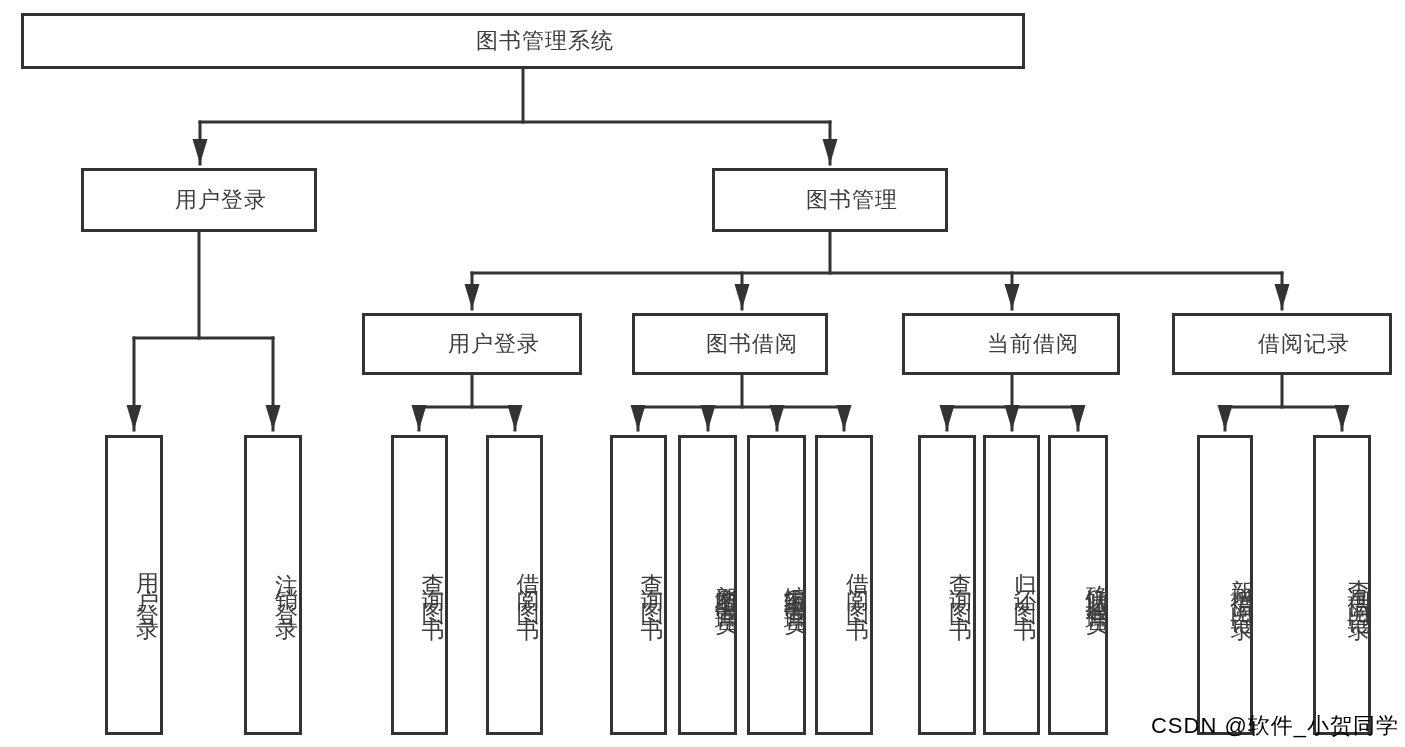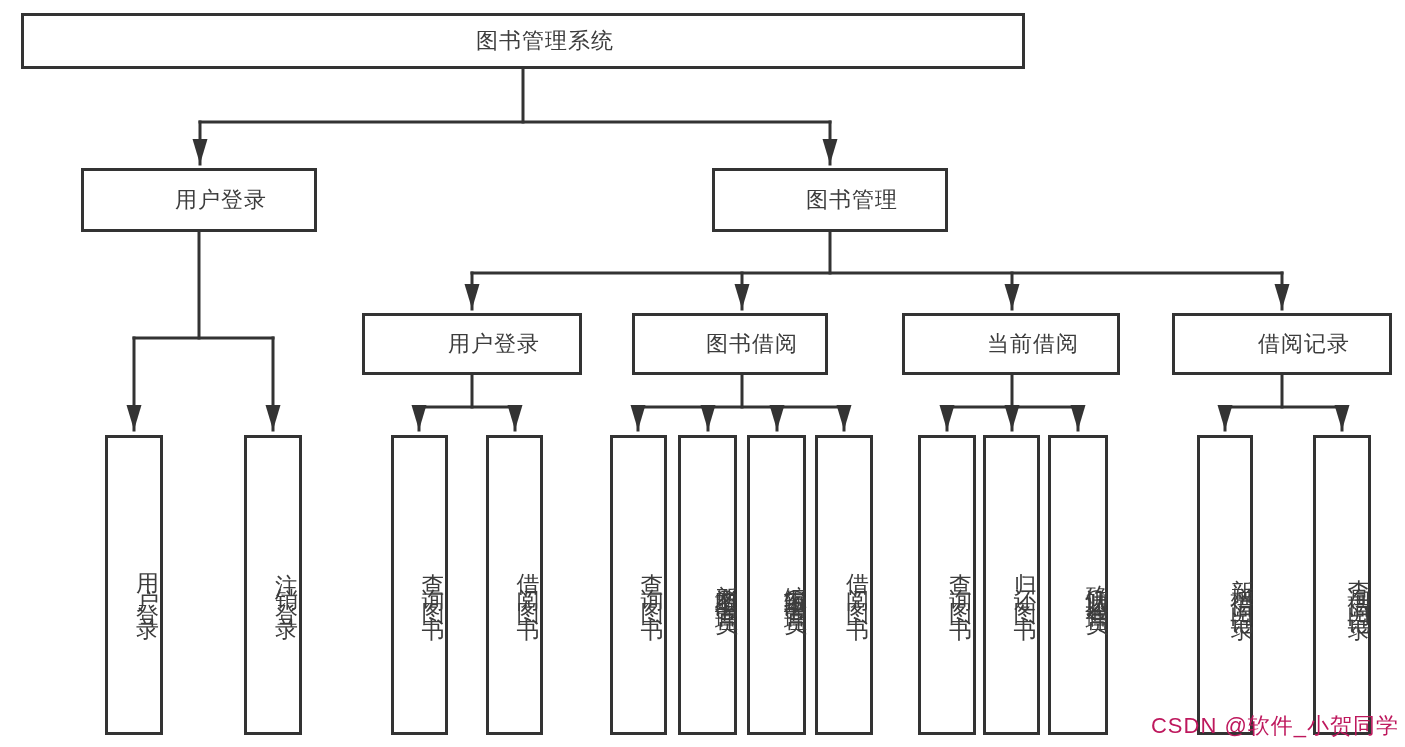--- a/index.html
+++ b/index.html
@@ -29,21 +29,21 @@
     color:#3c3c3c;
     white-space:nowrap;
   }
   .ls4 .vtxt{letter-spacing:15px;margin-block-start:15px;}
   .ls6 .vtxt{letter-spacing:8px;margin-block-start:8px;}
   .ls9 .vtxt{letter-spacing:4px;margin-block-start:4px;}
   #watermark{
     position:absolute;
     right:6px;top:711px;
     font-size:22px;
-    color:#be185d;
+    color:#000000;
     letter-spacing:1px;
     white-space:nowrap;
   }
 </style>
 </head>
 <body>
 
 <div id="canvas">
 
   <svg id="wires" viewBox="0 0 1405 747" xmlns="http://www.w3.org/2000/svg">

